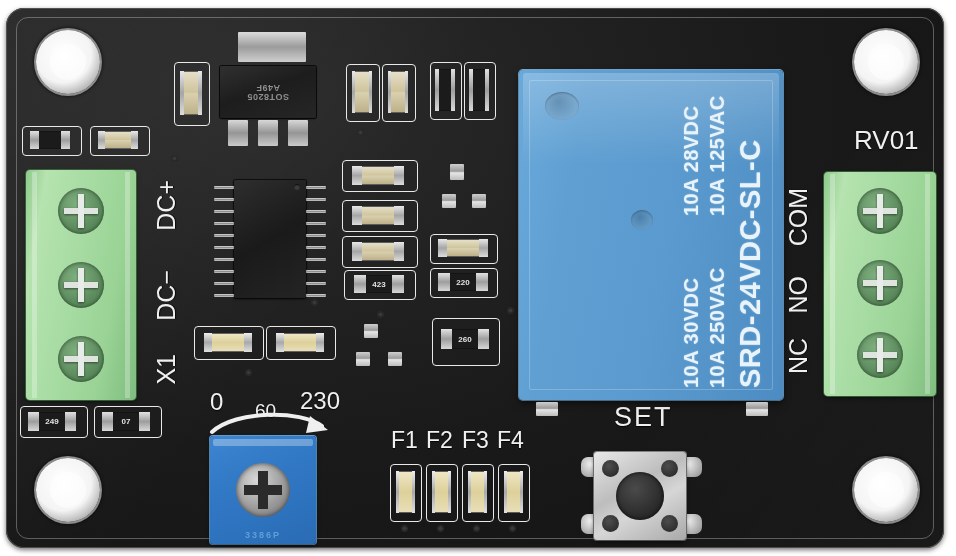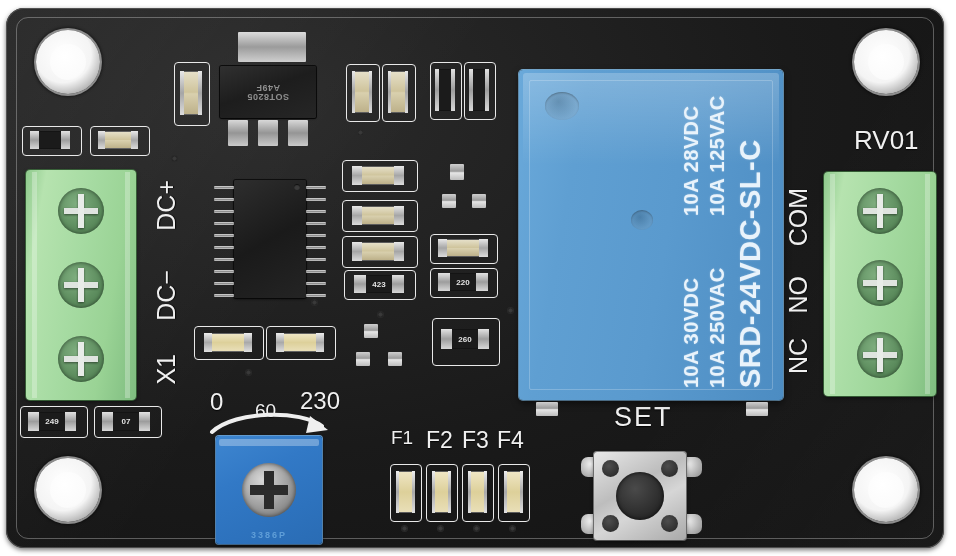--- a/index.html
+++ b/index.html
@@ -307,41 +307,41 @@
 
     <div class="silk" style="left:204px;top:380px;font-size:24px;">0</div>
     <div class="silk" style="left:249px;top:372px;font-size:19px;margin-top:20px;">60</div>
     <div class="silk" style="left:294px;top:379px;font-size:24px;">230</div>
 
     <svg class="arc" style="left:200px;top:396px;width:130px;height:36px;" viewBox="0 0 130 36">
       <path d="M6,28 C30,6 95,6 116,22" stroke="#efefef" stroke-width="4" fill="none" stroke-linecap="round"></path>
       <path d="M104,12 L122,26 L100,29 Z" fill="#efefef"></path>
     </svg>
 
-    <div class="trimpot" style="left:210px;top:428px;width:106px;height:108px;">
+    <div class="trimpot" style="left:204px;top:428px;width:106px;height:108px;">
       <div class="topstrip"></div>
       <div class="tick" style="transform:rotate(0deg);"></div>
       <div class="tick" style="transform:rotate(30deg);"></div>
       <div class="tick" style="transform:rotate(60deg);"></div>
       <div class="tick" style="transform:rotate(90deg);"></div>
       <div class="tick" style="transform:rotate(120deg);"></div>
       <div class="tick" style="transform:rotate(150deg);"></div>
       <div class="tick" style="transform:rotate(210deg);"></div>
       <div class="tick" style="transform:rotate(240deg);"></div>
       <div class="tick" style="transform:rotate(270deg);"></div>
       <div class="tick" style="transform:rotate(300deg);"></div>
       <div class="tick" style="transform:rotate(330deg);"></div>
       <div class="wiper">
           <div class="cx"></div>
         </div>
       <div class="botstrip">3386P</div>
     </div>
 
     <div>
-      <div class="silk" style="left:385px;top:419px;font-size:19px;">F1</div>
+      <div class="silk" style="left:385px;top:419px;font-size:23px;">F1</div>
       <div class="silk" style="left:420px;top:419px;font-size:23px;">F2</div>
       <div class="silk" style="left:456px;top:419px;font-size:23px;">F3</div>
       <div class="silk" style="left:491px;top:419px;font-size:23px;">F4</div>
 
       <div class="smd-outline" style="left:384px;top:456px;width:30px;height:56px;"></div>
       <div class="led" style="left:392px;top:464px;width:15px;height:40px;"></div>
       <div class="smd-outline" style="left:420px;top:456px;width:30px;height:56px;"></div>
       <div class="led" style="left:428px;top:464px;width:15px;height:40px;"></div>
       <div class="smd-outline" style="left:456px;top:456px;width:30px;height:56px;"></div>
       <div class="led" style="left:464px;top:464px;width:15px;height:40px;"></div>

